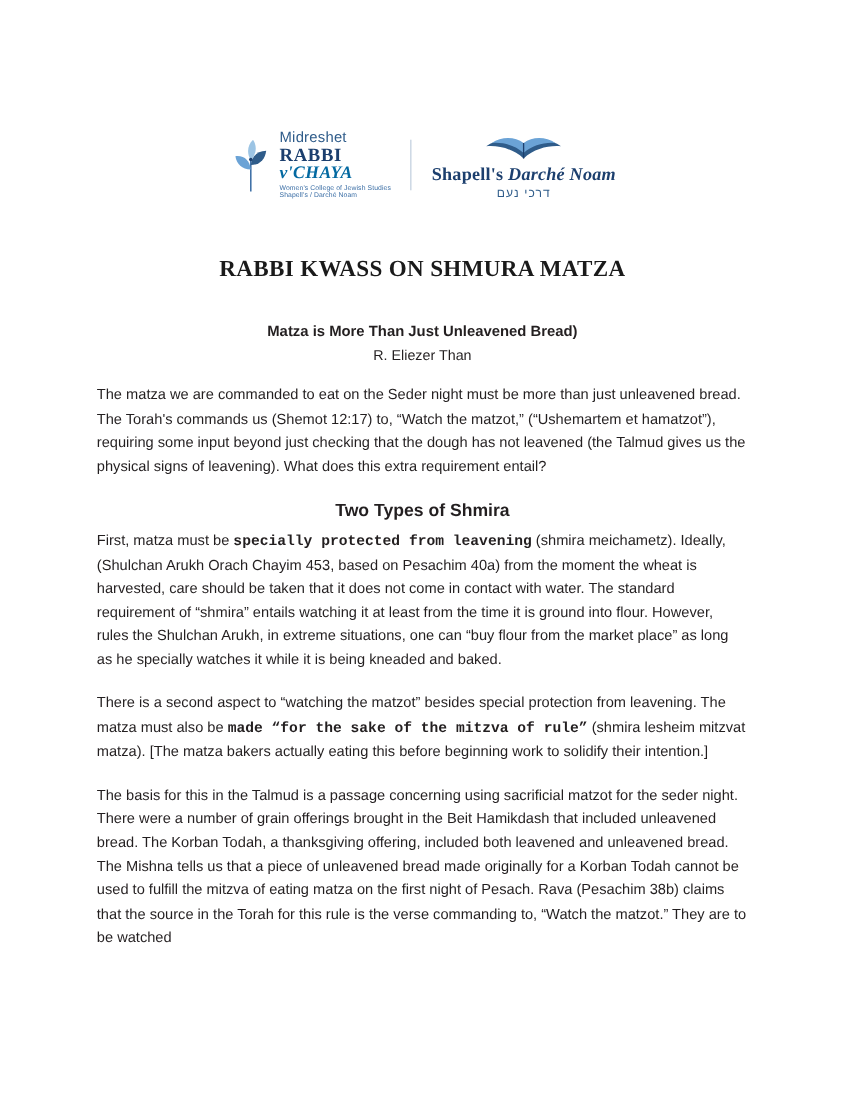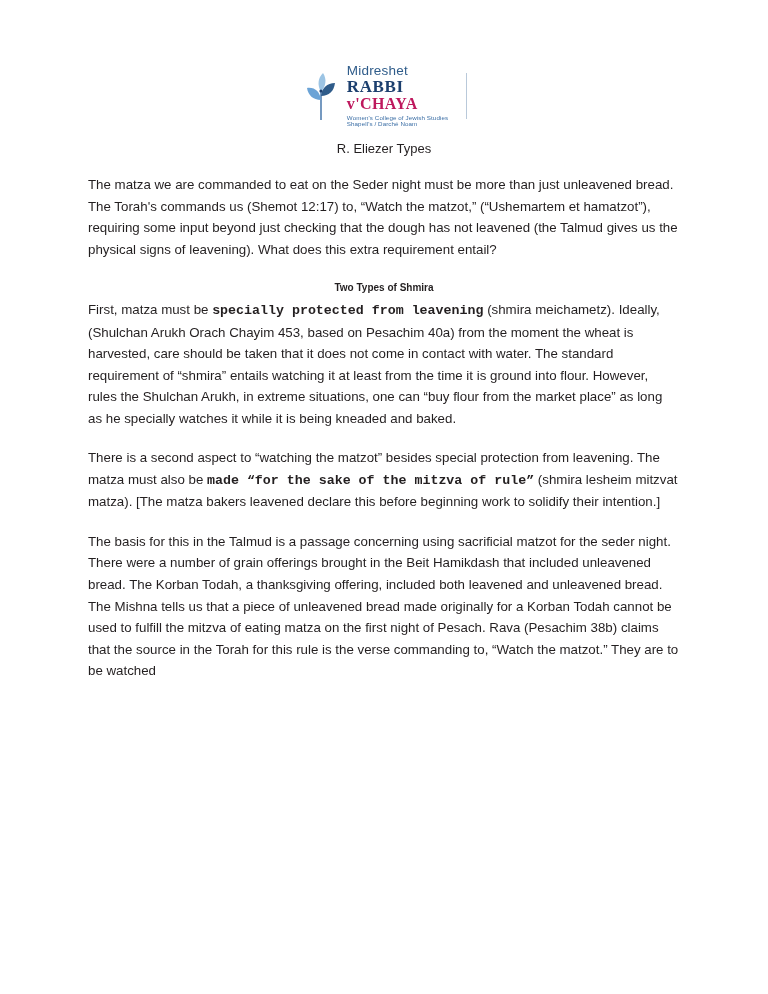--- a/index.html
+++ b/index.html
@@ -21,21 +21,21 @@
     padding: 0 88px;
     position: relative;
   }
 
   
   .logo-band {
     display: flex;
     align-items: center;
     justify-content: center;
     gap: 18px;
-    padding-top: 58px;
+    padding-top: 112px;
     height: 76px;
   }
   .logo-left {
     display: flex;
     align-items: center;
     gap: 6px;
   }
   .leaf-mark {
     width: 40px;
     height: 52px;
@@ -54,21 +54,22 @@
     font-family: "Liberation Serif", serif;
     font-size: 17px;
     font-weight: bold;
     color: #1c3f6e;
     letter-spacing: .6px;
   }
   .ll-3 {
     font-family: "Liberation Serif", serif;
     font-size: 16px;
     font-weight: bold;
-    color: #be185d;
+    font-style: italic;
+    color: #0369a1;
     letter-spacing: .4px;
   }
   .ll-4 {
     font-size: 6.2px;
     color: #3b6ea5;
     margin-top: 3px;
     letter-spacing: .1px;
   }
   .ll-5 {
     font-size: 6.2px;
@@ -128,21 +129,21 @@
     color: #231f20;
   }
   .byline {
     text-align: center;
     font-size: 13px;
     margin-top: 7px;
     color: #231f20;
   }
   .section-head {
     text-align: center;
-    font-size: 10px;
+    font-size: 16px;
     font-weight: bold;
     margin-top: 22px;
   }
   p.para {
     font-size: 13.3px;
     line-height: 1.62;
     text-align: left;
     margin: 18px 0 0 0;
     color: #231f20;
   }
@@ -172,29 +173,42 @@
         <div class="ll-1">Midreshet</div>
         <div class="ll-2">RABBI</div>
         <div class="ll-3">v'CHAYA</div>
         <div class="ll-4">Women's College of Jewish Studies</div>
         <div class="ll-5">Shapell's / Darché Noam</div>
       </div>
     </div>
 
     <div class="logo-divider"></div>
 
+    <div class="logo-right">
+      <div class="book-mark">
+        <svg width="74" height="30" viewBox="0 0 74 30" xmlns="http://www.w3.org/2000/svg">
+          <path d="M37 26 C27 17 14 14 3 15 C12 8 26 8 37 15 C48 8 62 8 71 15 C60 14 47 17 37 26 Z" fill="#2f5c8a"></path>
+          <path d="M37 21 C29 14 18 11 8 12 C17 6 29 6 37 12 C45 6 57 6 66 12 C56 11 45 14 37 21 Z" fill="#6ba3d6"></path>
+          <path d="M37 12 L37 26" stroke="#1c3f6e" stroke-width="1.2"></path>
+        </svg>
+      </div>
+      <div class="lr-1"><span>Shapell's </span><span class="italic">Darché Noam</span></div>
+      <div class="lr-2">דרכי נעם</div>
+    </div>
 
   </div>
 
-
-  <div class="byline">R. Eliezer Types</div>
+  <h1 class="doc-title">RABBI KWASS ON SHMURA MATZA</h1>
+
+  <div class="sub-title">Matza is More Than Just Unleavened Bread)</div>
+  <div class="byline">R. Eliezer Than</div>
 
   <p class="para"><span>The matza we are commanded to eat on the Seder night must be more than just unleavened bread. The Torah's commands us (Shemot 12:17) to, “Watch the matzot,” (“Ushemartem et hamatzot”), requiring some input beyond just checking that the dough has not leavened (the Talmud gives us the physical signs of leavening). What does this extra requirement entail?</span></p>
 
   <div class="section-head">Two Types of Shmira</div>
 
   <p class="para tight"><span>First, matza must be </span><b>specially protected from leavening</b><span> (shmira meichametz). Ideally, (Shulchan Arukh Orach Chayim 453, based on Pesachim 40a) from the moment the wheat is harvested, care should be taken that it does not come in contact with water. The standard requirement of “shmira” entails watching it at least from the time it is ground into flour. However, rules the Shulchan Arukh, in extreme situations, one can “buy flour from the market place” as long as he specially watches it while it is being kneaded and baked.</span></p>
 
-  <p class="para"><span>There is a second aspect to “watching the matzot” besides special protection from leavening. The matza must also be </span><b>made “for the sake of the mitzva of rule”</b><span> (shmira lesheim mitzvat matza). [The matza bakers leavened declare this before beginning work to solidify their intention.]</span></p>
+  <p class="para"><span>There is a second aspect to “watching the matzot” besides special protection from leavening. The matza must also be </span><b>made “for the sake of the mitzva of rule”</b><span> (shmira lesheim mitzvat matza). [The matza bakers actually eating this before beginning work to solidify their intention.]</span></p>
 
   <p class="para"><span>The basis for this in the Talmud is a passage concerning using sacrificial matzot for the seder night. There were a number of grain offerings brought in the Beit Hamikdash that included unleavened bread. The Korban Todah, a thanksgiving offering, included both leavened and unleavened bread. The Mishna tells us that a piece of unleavened bread made originally for a Korban Todah cannot be used to fulfill the mitzva of eating matza on the first night of Pesach. Rava (Pesachim 38b) claims that the source in the Torah for this rule is the verse commanding to, “Watch the matzot.” They are to be watched</span></p>
 
 </div>
 
 </body></html>

